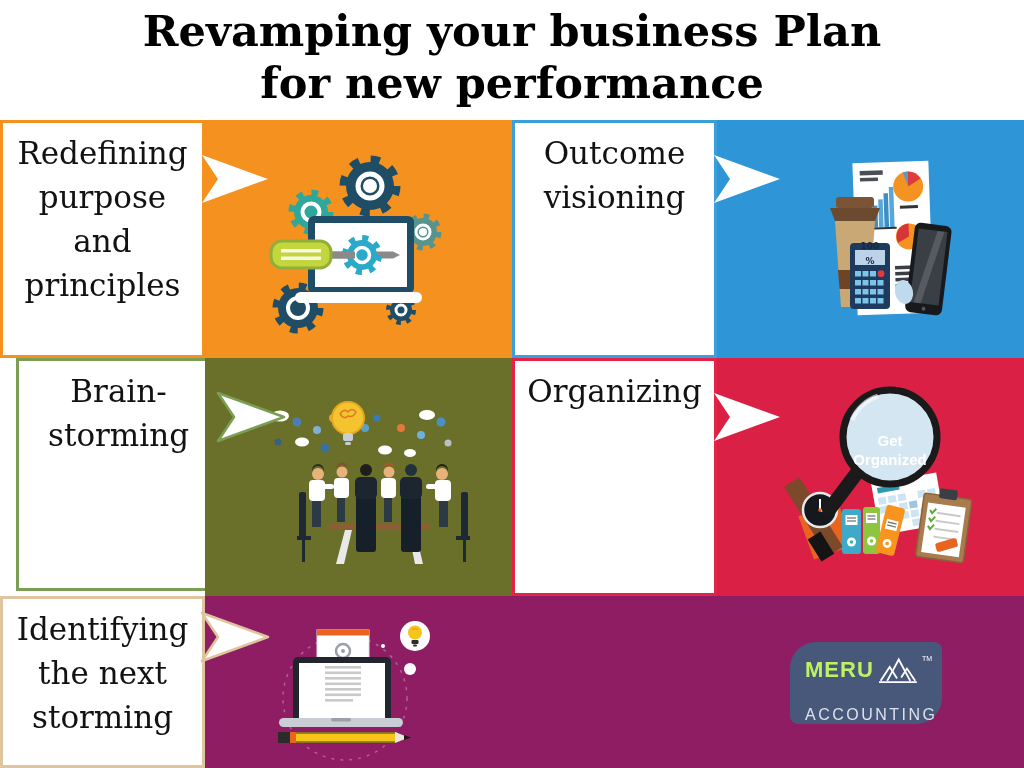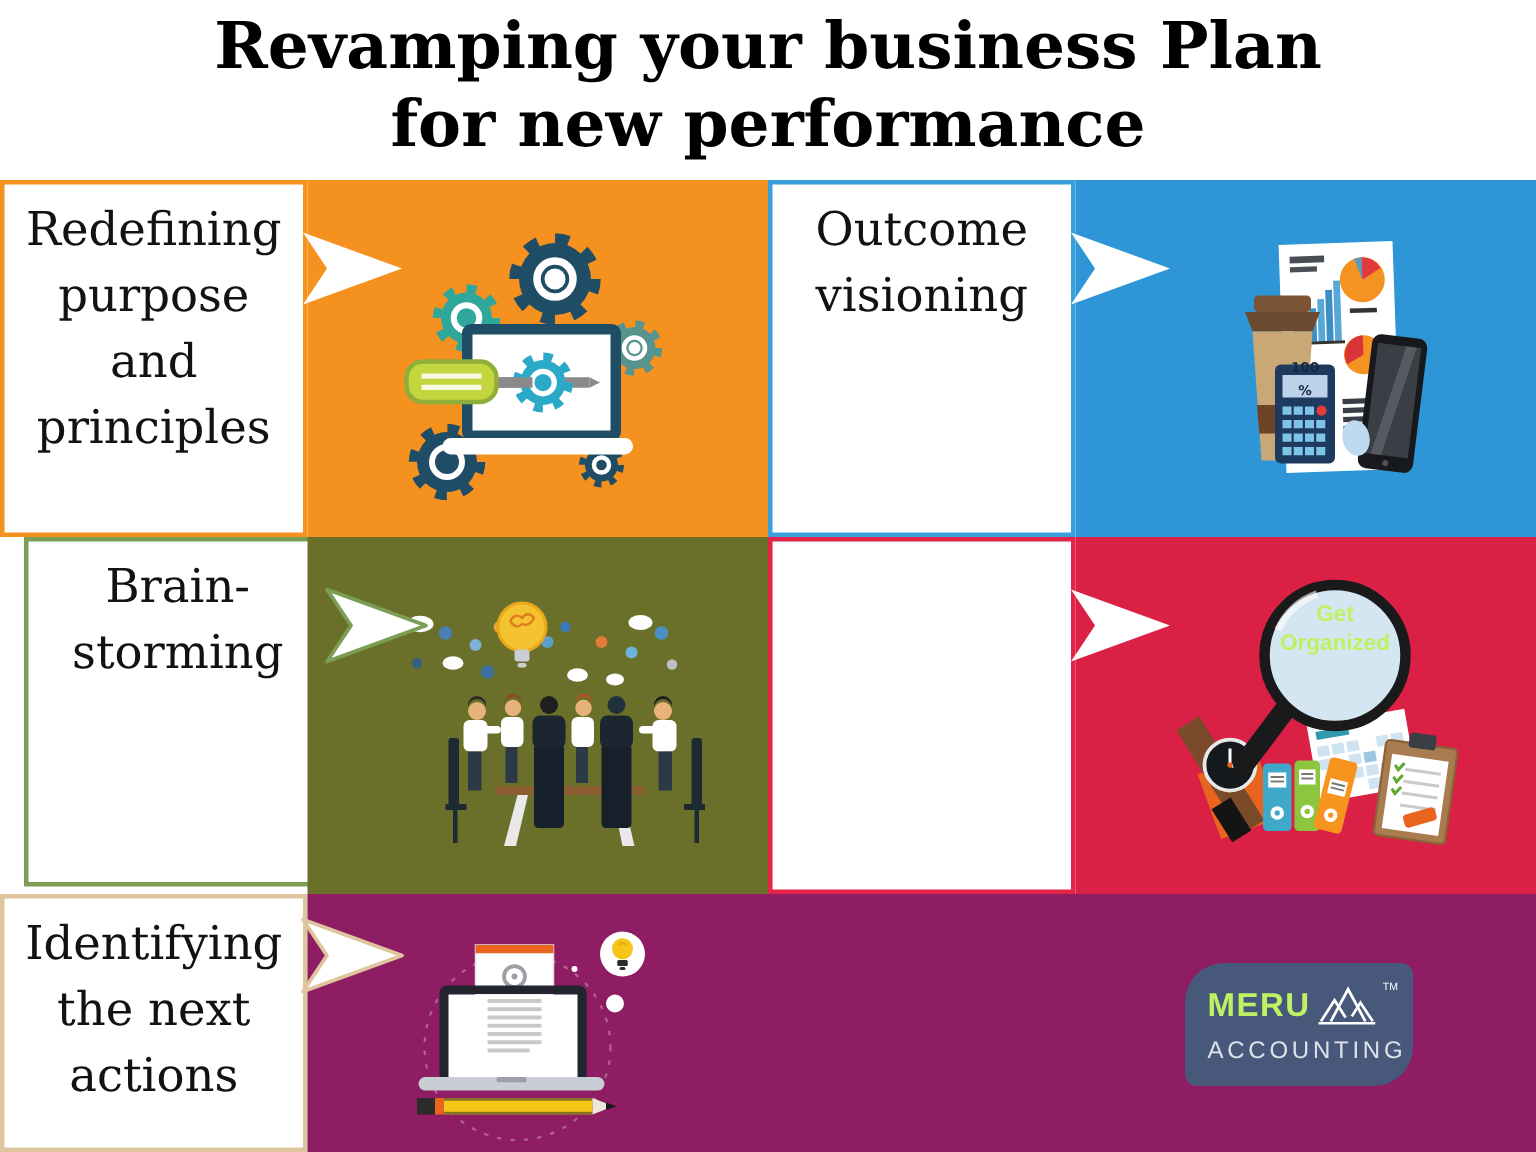--- a/index.html
+++ b/index.html
@@ -25,35 +25,35 @@
   .arr-row3{top:12px;}
   
   .panel{position:absolute;overflow:hidden;}
   .panel>svg{display:block;position:absolute;left:0;top:0;}
   .panel-orange{left:205px;top:120px;width:307px;height:238px;background:#F5921F;}
   .panel-blue{left:717px;top:120px;width:307px;height:238px;background:#2E96D6;}
   .panel-olive{left:205px;top:358px;width:307px;height:238px;background:#6A7029;}
   .panel-red{left:717px;top:358px;width:307px;height:238px;background:#DB2045;}
   .panel-purple{left:205px;top:596px;width:819px;height:172px;background:#8E1D63;}
   
-  .magnifier-text{position:absolute;left:126px;top:43px;width:94px;text-align:center;
+  .magnifier-text{position:absolute;left:126px;top:74px;width:94px;text-align:center;
        font-family:"Liberation Sans",sans-serif;font-weight:bold;font-size:15px;
-       line-height:1.25;color:#bef264;white-space:pre-line;}
+       line-height:1.25;color:#ffffff;white-space:pre-line;}
   .calc-display{position:absolute;left:138px;top:119px;width:30px;height:15px;
        line-height:15px;text-align:center;font-family:"DejaVu Sans",sans-serif;
        font-weight:bold;font-size:9px;color:#15293f;}
   
   .logo{position:absolute;left:585px;top:46px;width:152px;height:82px;background:#47587B;
        border-radius:26px 8px 26px 8px;box-sizing:border-box;padding:13px 10px 0 15px;
        font-family:"Liberation Sans",sans-serif;}
   .logo-row{display:flex;align-items:flex-start;}
   .logo-meru{color:#bef264;font-weight:bold;font-size:22px;letter-spacing:1px;line-height:30px;}
   .logo-mountains{margin-left:5px;margin-top:-2px;}
   .logo-tm{color:#ffffff;font-size:7px;margin-left:2px;margin-top:0px;}
-  .logo-accounting{color:#DDE2EA;font-size:16px;letter-spacing:2.5px;margin-top:3px;text-align:center;}
+  .logo-accounting{color:#DDE2EA;font-size:16px;letter-spacing:2.5px;margin-top:17px;text-align:center;}
 </style>
 </head>
 <body>
 
 <div class="page">
 
   <div class="title">Revamping your business Plan
 for new performance</div>
 
   <div class="label-box box-redefining">
@@ -286,20 +286,21 @@
         <circle cx="237" cy="116" r="6" fill="#E8B37B"></circle>
         <path d="M231 114 a6 6 0 0 1 12 0 l0 -2 a6 6 0 0 0 -12 0 z" fill="#1e1e1e"></path>
         <rect x="230" y="122" width="16" height="21" rx="4" fill="#ffffff"></rect>
         <rect x="221" y="126" width="15" height="5" rx="2.5" fill="#ffffff"></rect>
         <rect x="234" y="143" width="9" height="26" fill="#2C3A46"></rect>
       </g>
     </svg>
   </div>
 
   <div class="label-box box-organizing">
+    <div class="label-text">Organizing</div>
     <div class="arrow arr-row12">
       <svg width="70" height="52" viewBox="-8 0 70 52">
           <polygon points="-8,2 58,26 -8,50 8,26" fill="#ffffff"></polygon>
         </svg>
     </div>
   </div>
 
   <div class="panel panel-red">
     <svg width="307" height="238" viewBox="0 0 307 238">
 
@@ -383,21 +384,21 @@
         <path d="M135 62 a44 44 0 0 1 26 -24" fill="none" stroke="#ffffff" stroke-width="5" opacity="0.6"></path>
       </g>
     </svg>
     <div class="magnifier-text">Get
 Organized</div>
   </div>
 
   <div class="label-box box-identifying">
     <div class="label-text">Identifying
 the next
-actions</div>
+storming</div>
     <div class="arrow arr-row3">
       <svg width="70" height="52" viewBox="-8 0 70 52">
           <polygon points="-8,2 58,26 -8,50 8,26" fill="#ffffff" stroke="#DFC59E" stroke-width="2.5" stroke-linejoin="round"></polygon>
         </svg>
     </div>
   </div>
 
   <div class="panel panel-purple">
     <svg width="819" height="172" viewBox="0 0 819 172">
       <circle cx="140" cy="102" r="62" fill="none" stroke="#ffffff" stroke-width="1.5" stroke-dasharray="3 6" opacity="0.3"></circle>

